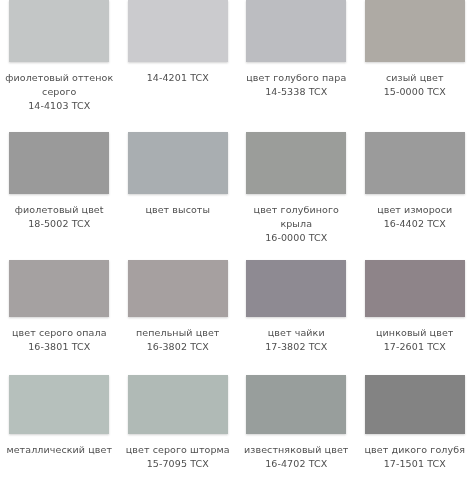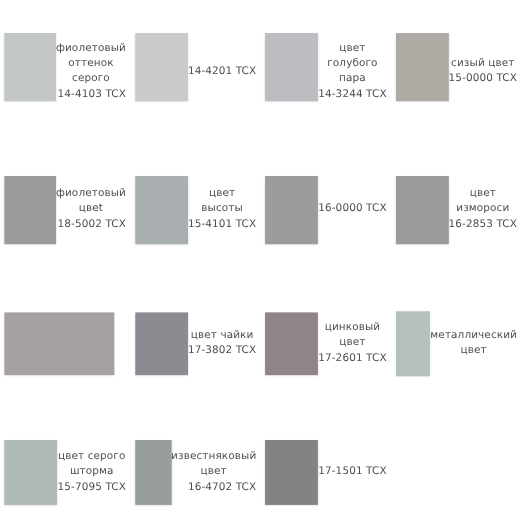--- a/index.html
+++ b/index.html
@@ -19,21 +19,21 @@
     height: 484px;
     display: grid;
     grid-template-columns: repeat(4, 1fr);
     grid-template-rows: 121px 129px 115px 119px;
     box-sizing: border-box;
   }
 
   .swatch-cell {
     position: relative;
     display: flex;
-    flex-direction: row;
+    flex-direction: column;
     align-items: center;
     box-sizing: border-box;
     padding: 0 4px;
     overflow: hidden;
   }
 
   
   .row-1 .chip {
     margin-top: 0;
     height: 62px;
@@ -57,21 +57,20 @@
     letter-spacing: 0.1px;
   }
 
   .caption .name {
     display: block;
   }
 
   .caption .code {
     display: block;
     white-space: nowrap;
-    text-align: right;
   }
 </style>
 </head>
 <body>
 
 <div class="palette-grid">
 
   <div class="swatch-cell row-1">
     <div class="chip" style="background:#c3c6c6;"></div>
     <div class="caption">
@@ -84,21 +83,21 @@
     <div class="chip" style="background:#cbcbce;"></div>
     <div class="caption">
       <span class="code">14-4201 TCX</span>
     </div>
   </div>
 
   <div class="swatch-cell row-1">
     <div class="chip" style="background:#bcbdc1;"></div>
     <div class="caption">
       <span class="name">цвет голубого пара</span>
-      <span class="code">14-3244 TCX</span>
+      <span class="code">14-5338 TCX</span>
     </div>
   </div>
 
   <div class="swatch-cell row-1">
     <div class="chip" style="background:#aeaaa4;"></div>
     <div class="caption">
       <span class="name">сизый цвет</span>
       <span class="code">15-0000 TCX</span>
     </div>
   </div>
@@ -108,42 +107,53 @@
     <div class="caption">
       <span class="name">фиолетовый цвеt</span>
       <span class="code">18-5002 TCX</span>
     </div>
   </div>
 
   <div class="swatch-cell row-2">
     <div class="chip" style="background:#a9aeb1;"></div>
     <div class="caption">
       <span class="name">цвет высоты</span>
-      <span class="code">15-4101 TCX</span>
     </div>
   </div>
 
   <div class="swatch-cell row-2">
     <div class="chip" style="background:#9b9d9a;"></div>
     <div class="caption">
+      <span class="name">цвет голубиного крыла</span>
       <span class="code">16-0000 TCX</span>
     </div>
   </div>
 
   <div class="swatch-cell row-2">
     <div class="chip" style="background:#9b9b9b;"></div>
     <div class="caption">
       <span class="name">цвет измороси</span>
-      <span class="code">16-2853 TCX</span>
-    </div>
-  </div>
-
+      <span class="code">16-4402 TCX</span>
+    </div>
+  </div>
+
+  <div class="swatch-cell row-3">
+    <div class="chip" style="background:#a5a1a1;"></div>
+    <div class="caption">
+      <span class="name">цвет серого опала</span>
+      <span class="code">16-3801 TCX</span>
+    </div>
+  </div>
 
   <div class="swatch-cell row-3">
     <div class="chip" style="background:#a6a0a0;"></div>
+    <div class="caption">
+      <span class="name">пепельный цвет</span>
+      <span class="code">16-3802 TCX</span>
+    </div>
   </div>
 
   <div class="swatch-cell row-3">
     <div class="chip" style="background:#8e8a92;"></div>
     <div class="caption">
       <span class="name">цвет чайки</span>
       <span class="code">17-3802 TCX</span>
     </div>
   </div>
 
@@ -174,17 +184,18 @@
     <div class="chip" style="background:#989e9c;"></div>
     <div class="caption">
       <span class="name">известняковый цвет</span>
       <span class="code">16-4702 TCX</span>
     </div>
   </div>
 
   <div class="swatch-cell row-4">
     <div class="chip" style="background:#838383;"></div>
     <div class="caption">
+      <span class="name">цвет дикого голубя</span>
       <span class="code">17-1501 TCX</span>
     </div>
   </div>
 
 </div>
 
 </body></html>

